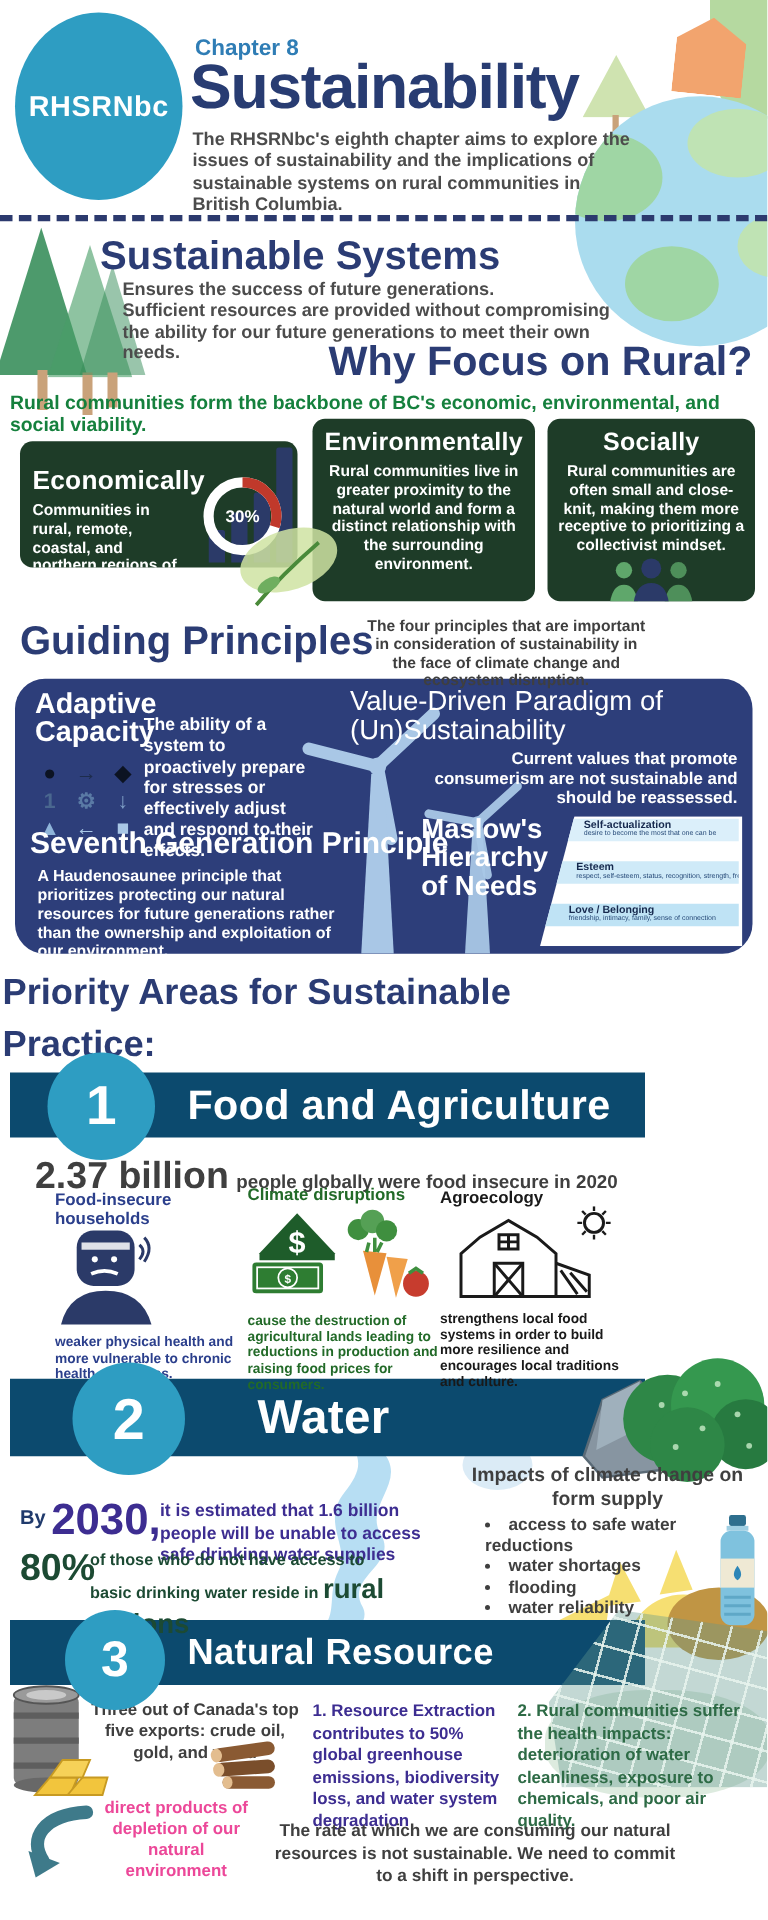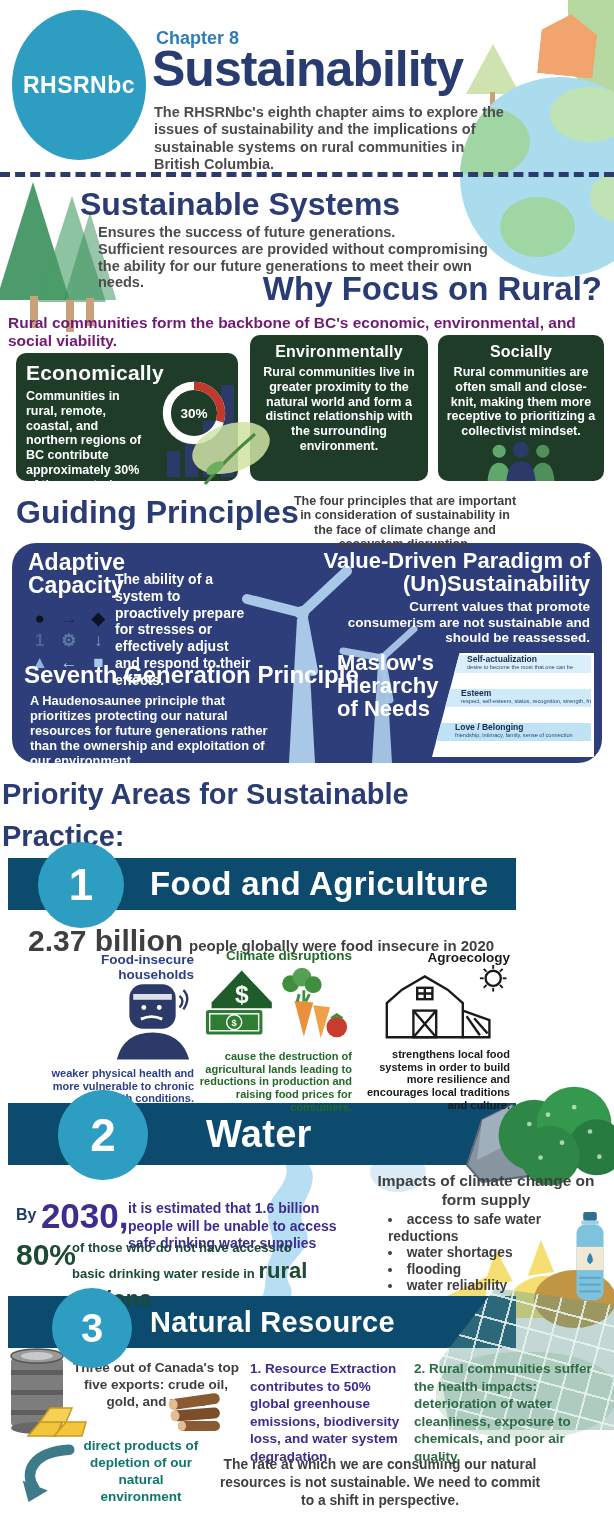--- a/index.html
+++ b/index.html
@@ -25,45 +25,45 @@
   .t1{left:-6px;top:182px;width:78px;height:118px;background:rgba(52,140,88,.88)}
   .t2{left:36px;top:196px;width:72px;height:106px;background:rgba(72,158,104,.62)}
   .t3{left:62px;top:212px;width:56px;height:88px;background:rgba(52,140,88,.5)}
   .trunk{width:8px;background:#c9a27a;z-index:1}
   
   .ss-title{left:80px;top:186px;font-size:32px;font-weight:800;color:#2b3c74;z-index:4}
   .ss-line1{left:98px;top:224px;width:420px;font-size:14.5px;font-weight:bold;color:#4c4c4c;z-index:4}
   .ss-line2{left:98px;top:241px;width:400px;font-size:14.5px;font-weight:bold;color:#4c4c4c;line-height:1.15;z-index:4}
   
   .why-title{right:12px;top:270px;font-size:33px;font-weight:800;color:#2b3c74;z-index:4}
-  .why-intro{left:8px;top:314px;width:600px;font-size:15.5px;font-weight:bold;color:#701a75;line-height:1.15;z-index:4}
+  .why-intro{left:8px;top:314px;width:600px;font-size:15.5px;font-weight:bold;color:#15803d;line-height:1.15;z-index:4}
   .card{background:#1e3c28;border-radius:10px;color:#fff;z-index:3;overflow:hidden}
-  .card1{left:16px;top:353px;width:222px;height:128px;padding:8px 10px}
+  .card1{left:16px;top:353px;width:222px;height:101px;padding:20px 10px}
   .card2{left:250px;top:335px;width:178px;height:146px;padding:8px 8px;text-align:center}
   .card3{left:438px;top:335px;width:166px;height:146px;padding:8px 8px;text-align:center}
-  .card h3{font-size:16px;font-weight:800;letter-spacing:.2px}
+  .card h3{font-size:20px;font-weight:800;letter-spacing:.2px}
   .card1 h3{font-size:21px}
   .card p{font-size:12.5px;font-weight:bold;line-height:1.18;margin-top:4px}
   .card1 p{width:122px;position:relative;z-index:2}
   .bars{position:absolute;right:4px;bottom:4px;display:flex;align-items:flex-end;gap:5px;z-index:0}
   .bars i{display:block;width:13px;background:#2b3a68;border-radius:2px 2px 0 0}
   .donut{position:absolute;right:6px;top:22px;z-index:1}
   .leafblob{left:183px;top:418px;z-index:4}
   .ppl{margin-top:2px}
   
   .gp-title{left:16px;top:494px;font-size:32px;font-weight:800;color:#2b3c74;z-index:4}
   .gp-sub{left:292px;top:494px;width:226px;font-size:12.5px;font-weight:bold;color:#3f3f3f;text-align:center;line-height:1.15;z-index:4}
   .panel{left:12px;top:543px;width:590px;height:220px;background:#2d3e7a;border-radius:24px;z-index:2;overflow:hidden;color:#fff}
   .panel .abs{position:absolute}
   .ad-title{left:16px;top:8px;width:115px;font-size:23px;font-weight:800;line-height:1.02}
   .ad-body{left:103px;top:28px;width:140px;font-size:14px;font-weight:bold;line-height:1.2}
   .icongrid{left:14px;top:66px;width:86px;display:grid;grid-template-columns:repeat(3,1fr);grid-gap:2px;font-size:17px;font-weight:800;text-align:center;line-height:20px}
   .sg-title{left:12px;top:118px;font-size:24px;font-weight:800}
   .sg-body{left:18px;top:150px;width:258px;font-size:12.8px;font-weight:bold;line-height:1.18}
-  .vd-title{right:12px;top:6px;width:310px;font-size:22px;font-weight:700;text-align:right;line-height:1.05}
+  .vd-title{right:12px;top:6px;width:310px;font-size:22px;font-weight:400;text-align:left;line-height:1.05}
   .vd-body{right:12px;top:56px;width:270px;font-size:13.5px;font-weight:bold;text-align:right;line-height:1.15}
   .ms-title{left:325px;top:108px;width:118px;font-size:22px;font-weight:800;line-height:1.05}
   .pyr{right:8px;top:110px;width:162px;height:104px;background:#fff;clip-path:polygon(17% 0,100% 0,100% 100%,0 100%);padding:2px 3px}
   .mrow{margin-bottom:16px;height:18px;overflow:hidden}
   .mrow .mn{font-size:8.5px;font-weight:800;color:#16294e;line-height:9px}
   .mrow .md{font-size:5.6px;color:#274a78;line-height:7px;white-space:nowrap}
   .mr0{background:#dbeffa;padding-left:32px}
   .mr1{background:#cfeaf8;padding-left:26px}
   .mr2{background:#bfe3f5;padding-left:20px}
   .mr3{background:#a9d9f1;padding-left:14px}
@@ -72,40 +72,40 @@
   
   .pr-title{left:2px;top:773px;width:470px;font-size:29px;font-weight:800;color:#2b3c74;line-height:1.45;z-index:4}
   
   .banner{left:8px;width:508px;background:#0c4a6e;z-index:2}
   .banner .btitle{position:absolute;color:#fff;font-weight:800;letter-spacing:.3px}
   .num-circle{border-radius:50%;background:#2e9dc2;color:#fff;display:flex;align-items:center;justify-content:center;font-weight:800;z-index:5}
   
   .food-stat{left:28px;top:924px;z-index:4;color:#3f3f3f}
   .food-stat .big{font-size:30px;font-weight:800}
   .food-stat .cap{font-size:15px;font-weight:bold;margin-left:6px}
-  .fcol{z-index:4;text-align:right}
+  .fcol{z-index:4;text-align:left}
   .fcol h4{font-size:13.5px;font-weight:800}
   .fcol p{font-size:11px;font-weight:bold;line-height:1.15;margin-top:3px}
   .fc1{left:44px;top:952px;width:150px;color:#2b3f8c}
   .fc2{left:198px;top:948px;width:154px;color:#226a28}
   .fc3{left:352px;top:950px;width:158px;color:#191919}
   
   .by2030{left:16px;top:1196px;z-index:4}
   .by2030 .by{font-size:16px;font-weight:800;color:#203a6c;vertical-align:8px}
   .by2030 .yr{font-size:35px;font-weight:800;color:#3d2d91}
   .wstat1{left:128px;top:1200px;width:240px;font-size:14px;font-weight:bold;color:#3d2d91;line-height:1.25;z-index:4}
   .pct80{left:16px;top:1238px;font-size:30px;font-weight:800;color:#1c4a33;z-index:4}
   .wstat2{left:72px;top:1240px;width:248px;font-size:13px;font-weight:bold;color:#1c4a33;line-height:1.3;z-index:4}
   .wstat2 .rural{font-size:22px;font-weight:800}
   .imp-title{left:364px;top:1172px;width:244px;font-size:15.5px;font-weight:bold;color:#3f3f3f;text-align:center;line-height:1.2;z-index:4}
   .imp-list{left:388px;top:1212px;width:220px;z-index:4}
   .imp-list li{font-size:13.8px;font-weight:bold;color:#3f3f3f;line-height:16.5px;list-style:disc inside}
   
   .exports{left:70px;top:1360px;width:172px;font-size:13.5px;font-weight:bold;color:#3f3f3f;text-align:center;line-height:1.25;z-index:4}
-  .depl{left:78px;top:1438px;width:126px;font-size:13.5px;font-weight:bold;color:#0f766e;text-align:center;line-height:1.25;z-index:4}
+  .depl{left:78px;top:1438px;width:126px;font-size:13.5px;font-weight:bold;color:#ec4899;text-align:center;line-height:1.25;z-index:4}
   .pt1{left:250px;top:1360px;width:158px;font-size:13.5px;font-weight:bold;color:#3d2d91;line-height:1.3;z-index:4}
   .pt2{left:414px;top:1360px;width:194px;font-size:13.5px;font-weight:bold;color:#2e6b46;line-height:1.3;z-index:4}
   .closing{left:212px;top:1456px;width:336px;font-size:13.8px;font-weight:bold;color:#3f3f3f;text-align:center;line-height:1.3;z-index:4}
   .solar{right:0;top:1288px;width:175px;height:142px;clip-path:polygon(32% 0,100% 12%,100% 100%,6% 100%,0 52%);background-color:rgba(98,152,142,.38);background-image:repeating-linear-gradient(105deg,rgba(232,244,238,.85) 0 2px,transparent 2px 24px),repeating-linear-gradient(15deg,rgba(232,244,238,.85) 0 2px,transparent 2px 24px);z-index:3}
   .goldsun{left:534px;top:1270px;width:82px;height:58px;border-radius:50%;background:#c09544;z-index:1}
   .greenwash{left:436px;top:1352px;width:180px;height:86px;border-radius:45%;background:rgba(170,205,175,.4);z-index:1}
 </style>
 </head>
 <body>
 

